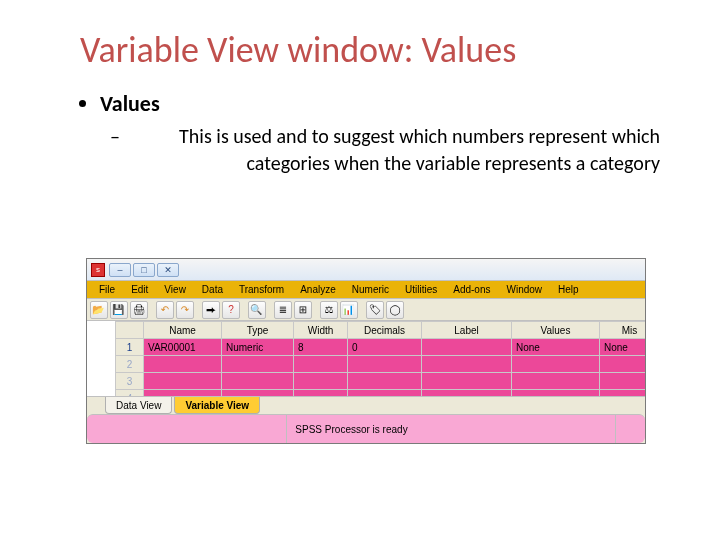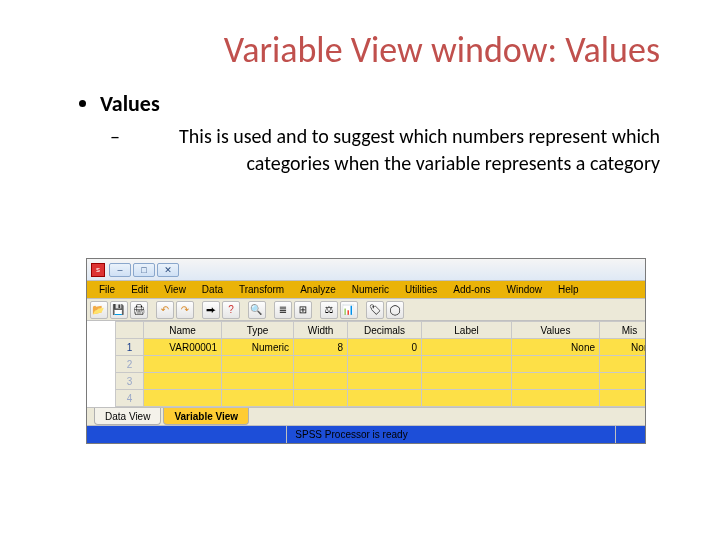--- a/index.html
+++ b/index.html
@@ -10,21 +10,20 @@
     background: #fff;
     font-family: Calibri, Arial, sans-serif;
     position: relative;
   }
   .slide { padding: 28px 60px 0 80px; }
   .slide-title {
     font-size: 36px;
     color: #c0504d;
     margin: 0 0 18px 0;
     font-weight: 400;
-    text-align: right;
   }
   ul.level1 { margin: 0; padding-left: 20px; }
   ul.level1 > li {
     list-style: disc;
     font-size: 22px;
     font-weight: 700;
     color: #000;
     margin-bottom: 4px;
   }
   ul.level2 { margin: 6px 0 0 0; padding-left: 28px; }
@@ -122,22 +121,22 @@
   table.grid {
     border-collapse: collapse;
     width: 100%;
     table-layout: fixed;
   }
   table.grid th, table.grid td {
     border: 1px solid #c8c8c8;
     height: 17px;
     font-size: 10px;
     padding: 0 4px;
-    text-align: right;
-    background: #fde047;
+    text-align: left;
+    background: #ec4899;
     overflow:hidden; white-space:nowrap;
   }
   table.grid th {
     background: #ece9d8;
     color: #000;
     text-align: center;
     font-weight: normal;
   }
   table.grid th.rowhead {
     background: #ece9d8;
@@ -150,44 +149,45 @@
   col.c-row{width:28px;} col.c-name{width:78px;} col.c-type{width:72px;}
   col.c-width{width:54px;} col.c-dec{width:74px;} col.c-label{width:90px;}
   col.c-values{width:88px;} col.c-mis{width:60px;}
 
   .bottom-tabstrip {
     height: 18px;
     background: #ece9d8;
     border-top: 1px solid #c0c0c0;
     display: flex;
     align-items: stretch;
-    padding-left: 7px;
+    padding-left: 18px;
   }
   .view-tab {
     padding: 1px 10px;
     border: 1px solid #b0b0b0;
     border-top: none;
     border-radius: 0 0 4px 4px;
     background: #f4f2ea;
     margin-right: 2px;
     font-size: 10px;
     line-height: 15px;
     color: #000;
   }
   .view-tab.active {
     background: #ffcc33;
     font-weight: bold;
   }
   .status-bar {
-    height: 18px;
-    background: #1d4ed8;
+    height: 29px;
+    background: #f9a8d4;
     border-top: 1px solid #c0c0c0;
     display: flex;
     align-items: center;
     font-size: 10px;
+    border-radius: 6px;
   }
   .status-bar .status-cell {
     border-left: 1px solid #c0c0c0;
     padding: 0 8px;
     margin-left: auto;
     height:100%;
     display:flex; align-items:center;
   }
 </style>
 </head>

